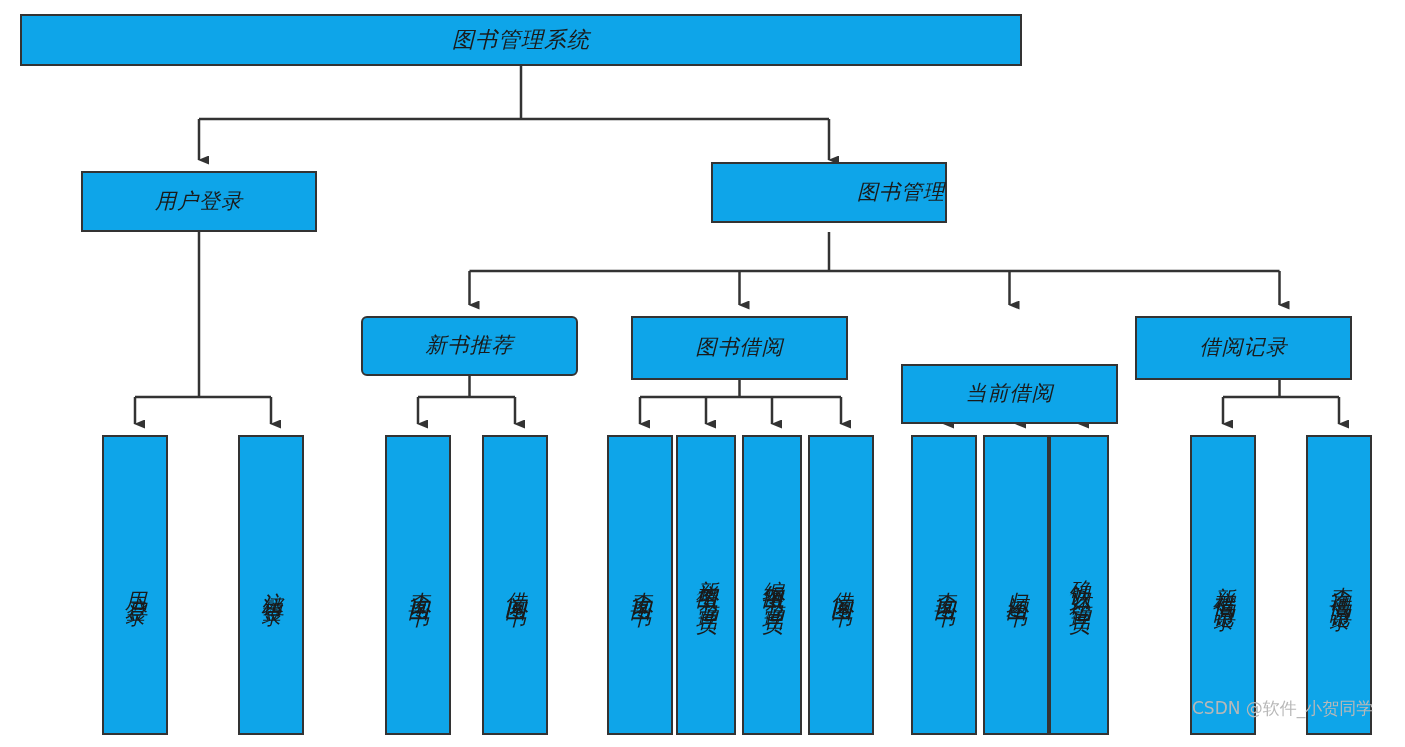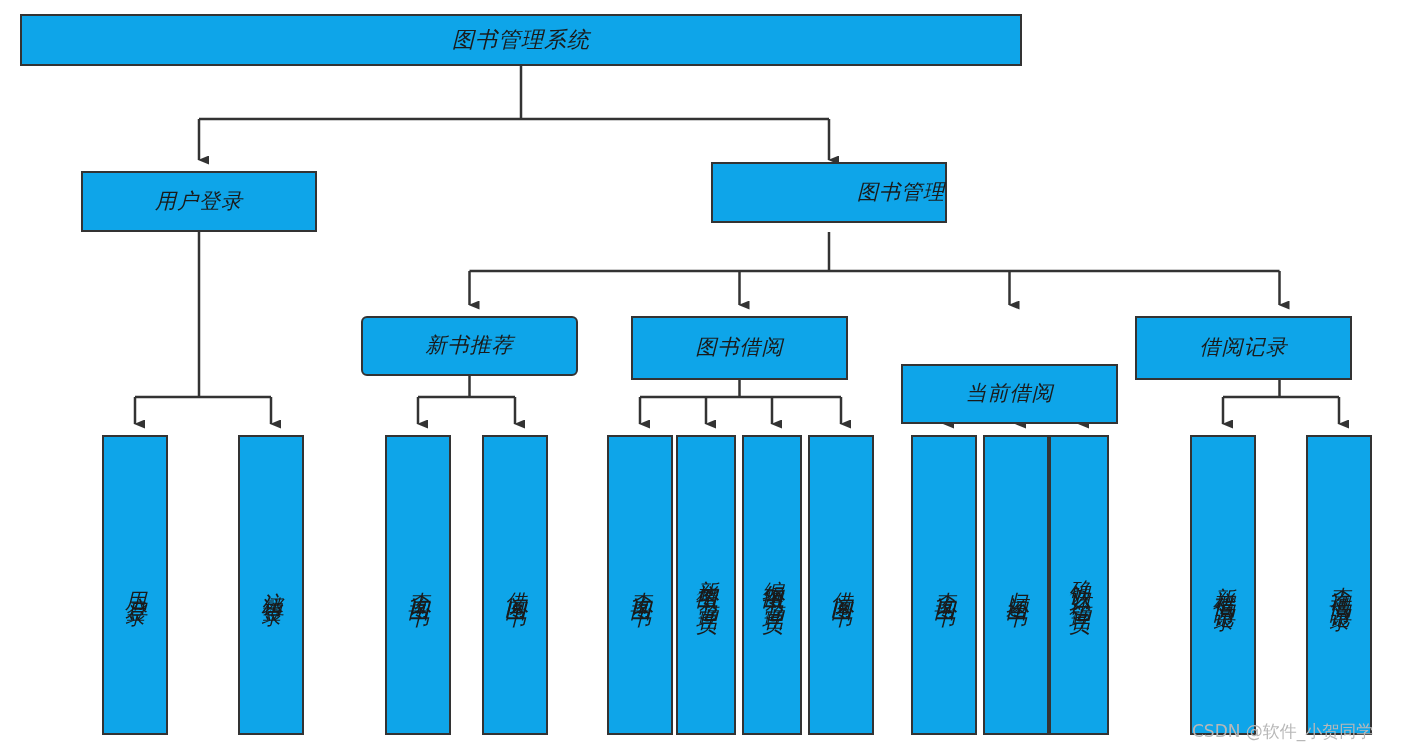--- a/index.html
+++ b/index.html
@@ -180,14 +180,14 @@
         <span class="node-label">确认归还（管理员）</span>
       </div>
       <div class="node vert" style="left: 1190px; top: 435px; width: 66px; height: 300px;">
         <span class="node-label">新增借阅记录</span>
       </div>
       <div class="node vert" style="left: 1306px; top: 435px; width: 66px; height: 300px;">
         <span class="node-label">查询借阅记录</span>
       </div>
     </div>
 
-  <div class="watermark" style="left:1192px; top:720px;text-align:center;">CSDN @软件_小贺同学</div>
+  <div class="watermark" style="left:1192px; top:697px;text-align:center;">CSDN @软件_小贺同学</div>
 </div>
 
 </body></html>

